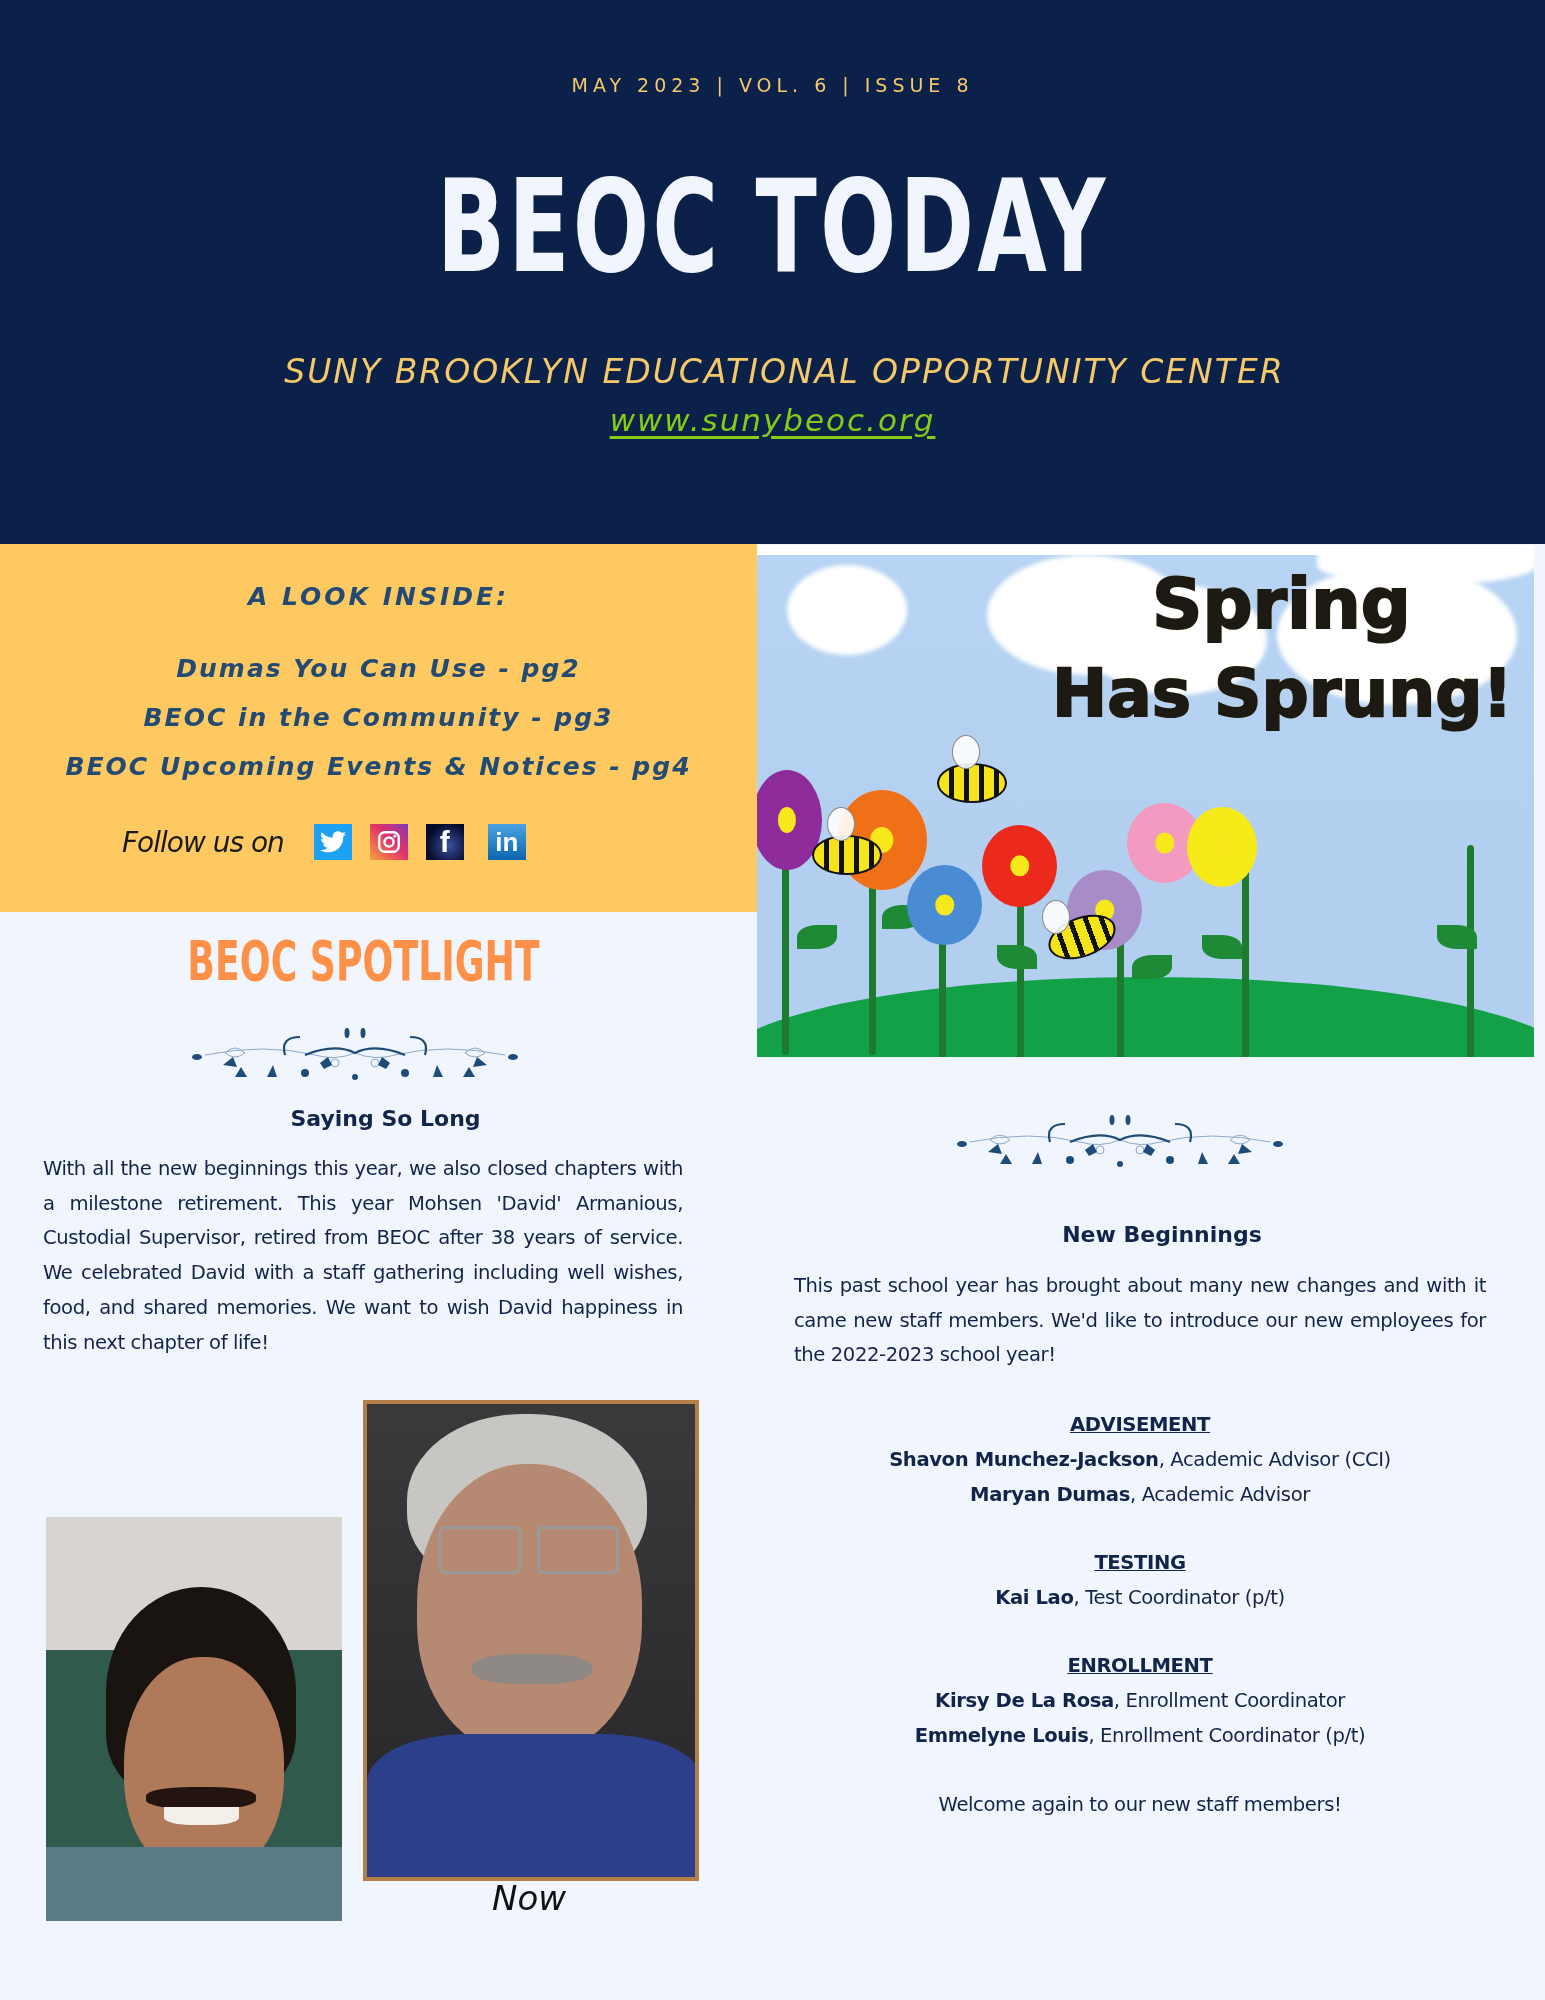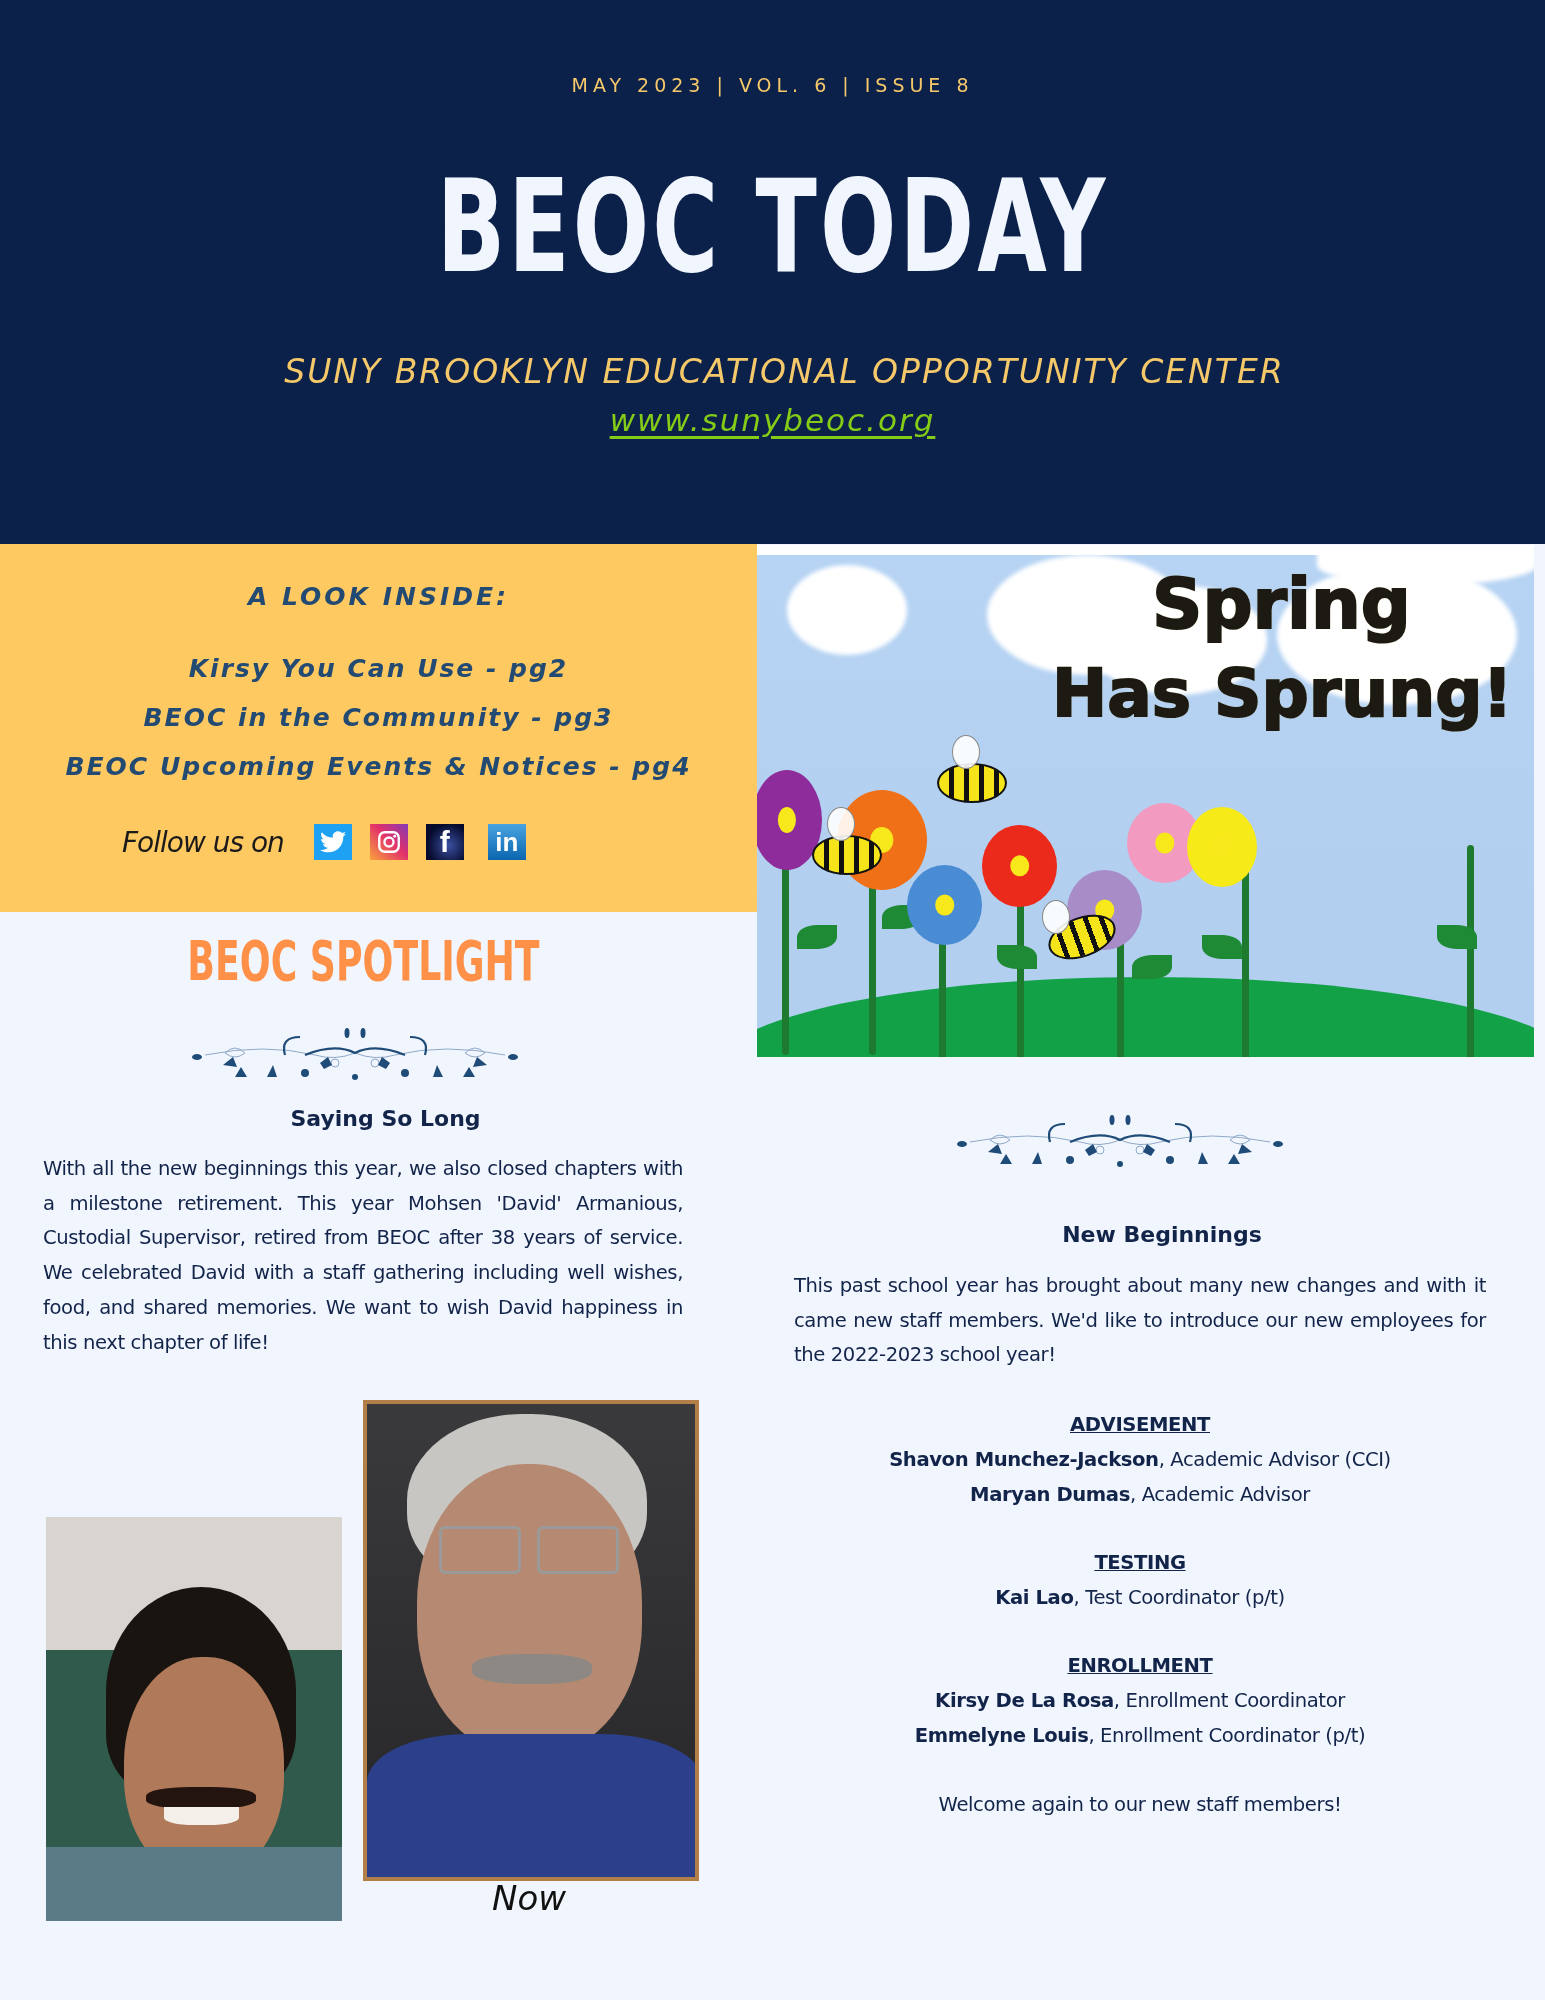--- a/index.html
+++ b/index.html
@@ -62,21 +62,21 @@
   <h1 class="masthead">BEOC TODAY</h1>
   <div class="org-name">SUNY BROOKLYN EDUCATIONAL OPPORTUNITY CENTER</div>
   <div class="website">
     <a>www.sunybeoc.org</a>
   </div>
 </header>
 
 <section class="inside">
   <div class="inside-title">A LOOK INSIDE:</div>
   <ul class="inside-list">
-    <li>Kirsy You Can Use - pg2</li>
+    <li>Dumas You Can Use - pg2</li>
     <li>BEOC in the Community - pg3</li>
     <li>BEOC Upcoming Events &amp; Notices - pg4</li>
   </ul>
   <div class="follow">
     <span class="follow-text">Follow us on</span>
     <span class="social tw">
       <svg width="26" height="22" viewBox="0 0 24 20">
           <path fill="#fff" d="M24 2.4c-.9.4-1.8.7-2.8.8 1-.6 1.8-1.6 2.2-2.7-1 .6-2 1-3.1 1.2C19.3.7 18 0 16.6 0c-2.7 0-4.9 2.2-4.9 4.9 0 .4 0 .8.1 1.1C7.7 5.8 4.1 3.9 1.7.9c-.4.7-.7 1.6-.7 2.5 0 1.7.9 3.2 2.2 4.1-.8 0-1.6-.2-2.2-.6v.1c0 2.4 1.7 4.4 3.9 4.8-.4.1-.8.2-1.3.2-.3 0-.6 0-.9-.1.6 2 2.4 3.4 4.6 3.4-1.7 1.3-3.8 2.1-6.1 2.1-.4 0-.8 0-1.2-.1 2.2 1.4 4.8 2.2 7.5 2.2 9.1 0 14-7.5 14-14v-.6c1-.7 1.8-1.6 2.5-2.5z"></path>
         </svg>
     </span>

